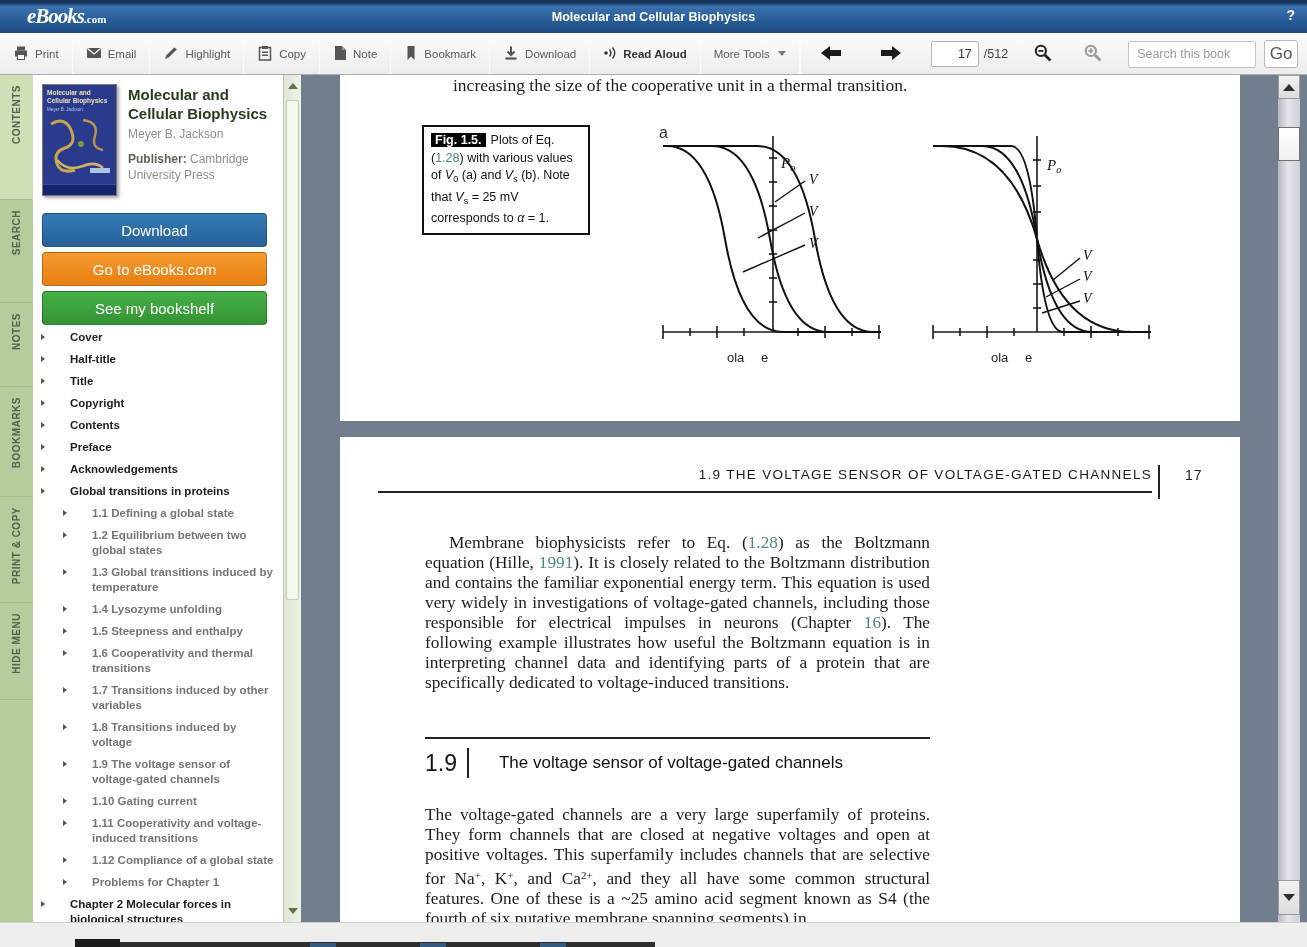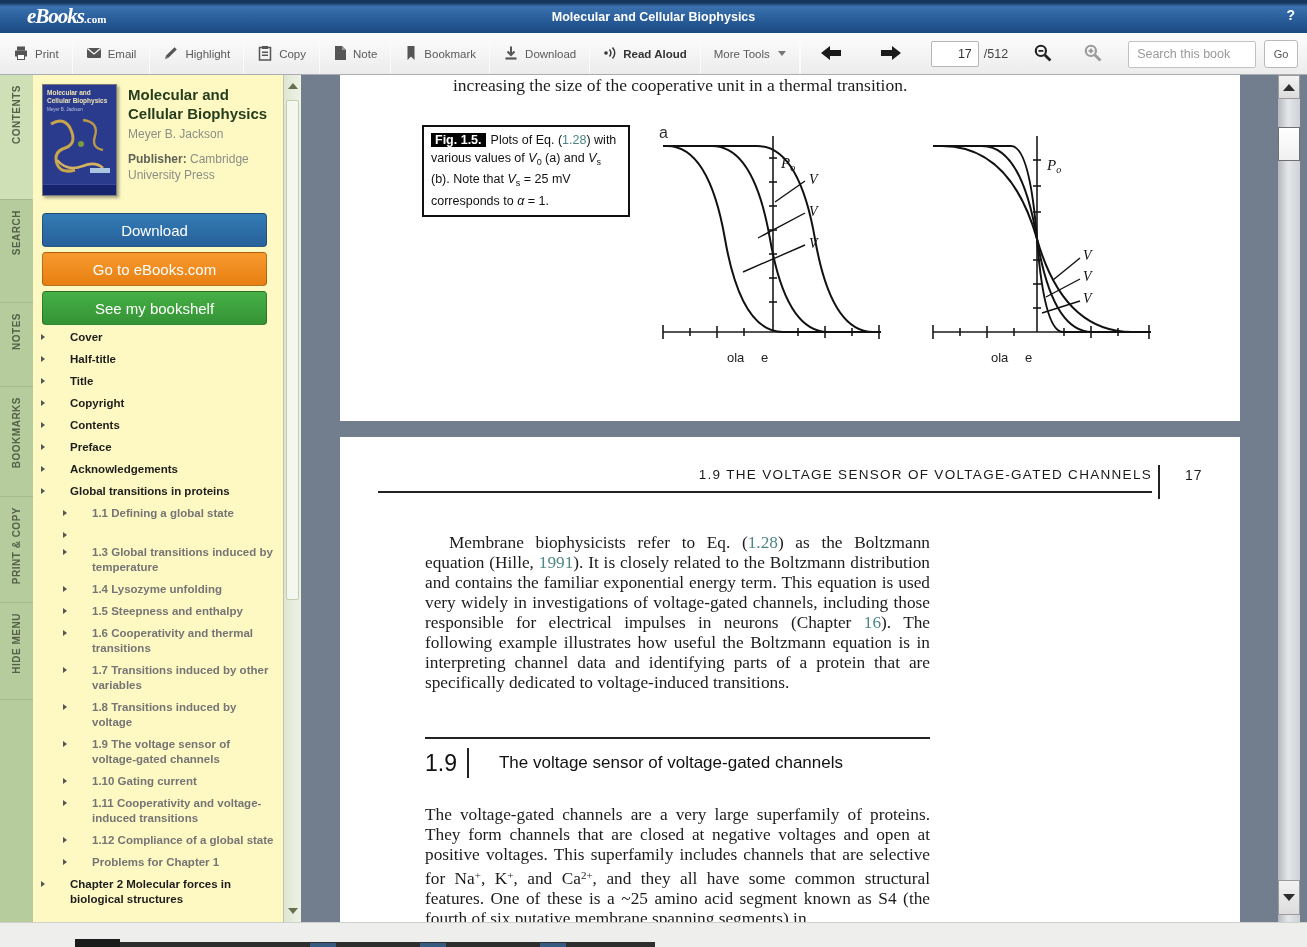--- a/index.html
+++ b/index.html
@@ -31,34 +31,34 @@
   .page-box{display:flex;align-items:center;gap:5px;padding:0 10px;}
   .page-input{width:48px;height:26px;border:1px solid #b5b5b5;border-radius:2px;text-align:right;
               padding-right:6px;font-size:12.5px;color:#333;background:#fff;}
   .page-total{color:#444;font-size:12.5px;}
   .zoom-btn{padding:0 16px;height:100%;display:flex;align-items:center;cursor:pointer;}
   .search-wrap{display:flex;align-items:flex-end;gap:8px;padding:0 10px;}
   .search-input{width:128px;height:27px;border:1px solid #c2c2c2;border-radius:2px;padding:0 8px;
                 font-size:12.5px;color:#333;background:#fff;}
   .search-input::placeholder{color:#9a9a9a;}
   .go-btn{width:34px;height:28px;border:1px solid #b9b9b9;border-radius:3px;background:#fff;
-          font-size:11px;color:#555;display:flex;align-items:center;justify-content:center;cursor:pointer;}
+          font-size:17px;color:#555;display:flex;align-items:center;justify-content:center;cursor:pointer;}
 
   
   .tabstrip{position:absolute;left:0;top:75px;width:33px;height:847px;background:#b7cc9c;}
   .tab{width:33px;display:flex;align-items:flex-start;justify-content:center;cursor:pointer;
        border-bottom:1px solid #a6bb8c;}
   .tab-label{writing-mode:vertical-rl;transform:rotate(180deg);font-size:10px;font-weight:bold;
              color:#55604a;letter-spacing:.5px;padding:10px 0;white-space:nowrap;}
   .tab.active{background:#cfe0b6;border-right:1px solid #cfe0b6;}
   .tab:nth-of-type(1){height:125px}.tab:nth-of-type(2){height:103px}.tab:nth-of-type(3){height:84px}
   .tab:nth-of-type(4){height:110px}.tab:nth-of-type(5){height:106px}.tab:nth-of-type(6){height:97px}
 
   
-  .sidebar{position:absolute;left:33px;top:75px;width:250px;height:847px;background:#fef9c3;overflow:hidden;}
+  .sidebar{position:absolute;left:33px;top:75px;width:250px;height:847px;background:#ffffff;overflow:hidden;}
   .cover{position:absolute;left:9px;top:9px;width:75px;height:112px;background:#2a3a8c;
          border:1px solid #7a7a7a;box-shadow:2px 2px 3px rgba(0,0,0,.35);cursor:pointer;}
   .cover-title{color:#ece3b4;font-size:6.5px;font-weight:bold;padding:4px 4px 0 4px;line-height:8px;}
   .cover-author{color:#bcc4e0;font-size:4.5px;padding:2px 4px;}
   .cover-band{position:absolute;right:6px;bottom:22px;width:20px;height:5px;background:#a9c5e2;}
   .cover-foot{position:absolute;left:0;bottom:0;width:100%;height:11px;background:#16246e;
               border-top:1px solid #3a4a9a;}
   .book-info{position:absolute;left:95px;top:10px;width:150px;}
   .book-title{font-size:15px;font-weight:bold;color:#263d1e;line-height:19px;}
   .book-author{font-size:12px;color:#8a8f85;margin-top:4px;}
@@ -86,21 +86,21 @@
   .side-scroll .chev-down{bottom:8px;border-top:6px solid #66704f;}
   .side-thumb{position:absolute;left:2px;top:25px;width:13px;height:500px;background:#f4f7ee;
               border:1px solid #c2cdae;border-radius:2px;cursor:grab;}
 
   
   .page{position:absolute;background:#fff;overflow:hidden;color:#1c1c1c;}
   .page16{left:340px;top:75px;width:900px;height:346px;}
   .page17{left:340px;top:437px;width:900px;height:485px;}
   .serif{font-family:"Liberation Serif",serif;}
   .top-line{position:absolute;left:113px;top:0px;font-size:17.5px;font-family:"Liberation Serif",serif;}
-  .fig-box{position:absolute;left:82px;top:50px;width:208px;border:2px solid #111;background:#fff;
+  .fig-box{position:absolute;left:82px;top:50px;width:168px;border:2px solid #111;background:#fff;
            padding:5px 7px;font-size:12.5px;line-height:17.5px;color:#111;}
   .seg-figlabel{background:#000;color:#fff;font-weight:bold;padding:0 4px;margin-right:5px;}
   .seg-link{color:#4e8685;cursor:pointer;}
   .seg-i{font-style:italic;}
   .seg-sub{font-size:9px;vertical-align:-3px;}
   .seg-sup{font-size:11px;vertical-align:5px;}
   .plot{position:absolute;width:230px;height:250px;}
   .plot-a{left:315px;top:45px;} .plot-b{left:585px;top:45px;}
   .running-head{position:absolute;left:38px;top:30px;width:774px;text-align:right;font-size:13.5px;
                 letter-spacing:1.3px;color:#1a1a1a;padding-bottom:9px;border-bottom:2px solid #222;}
@@ -335,20 +335,21 @@
         <div class="toc-item lvl1">
           <span class="toc-arrow"></span>
           <span class="toc-label">Global transitions in proteins</span>
         </div>
         <div class="toc-item lvl2">
           <span class="toc-arrow"></span>
           <span class="toc-label">1.1 Defining a global state</span>
         </div>
         <div class="toc-item lvl2">
           <span class="toc-arrow"></span>
+          <span class="toc-label">1.2 Equilibrium between two global states</span>
         </div>
         <div class="toc-item lvl2">
           <span class="toc-arrow"></span>
           <span class="toc-label">1.3 Global transitions induced by temperature</span>
         </div>
         <div class="toc-item lvl2">
           <span class="toc-arrow"></span>
           <span class="toc-label">1.4 Lysozyme unfolding</span>
         </div>
         <div class="toc-item lvl2">

